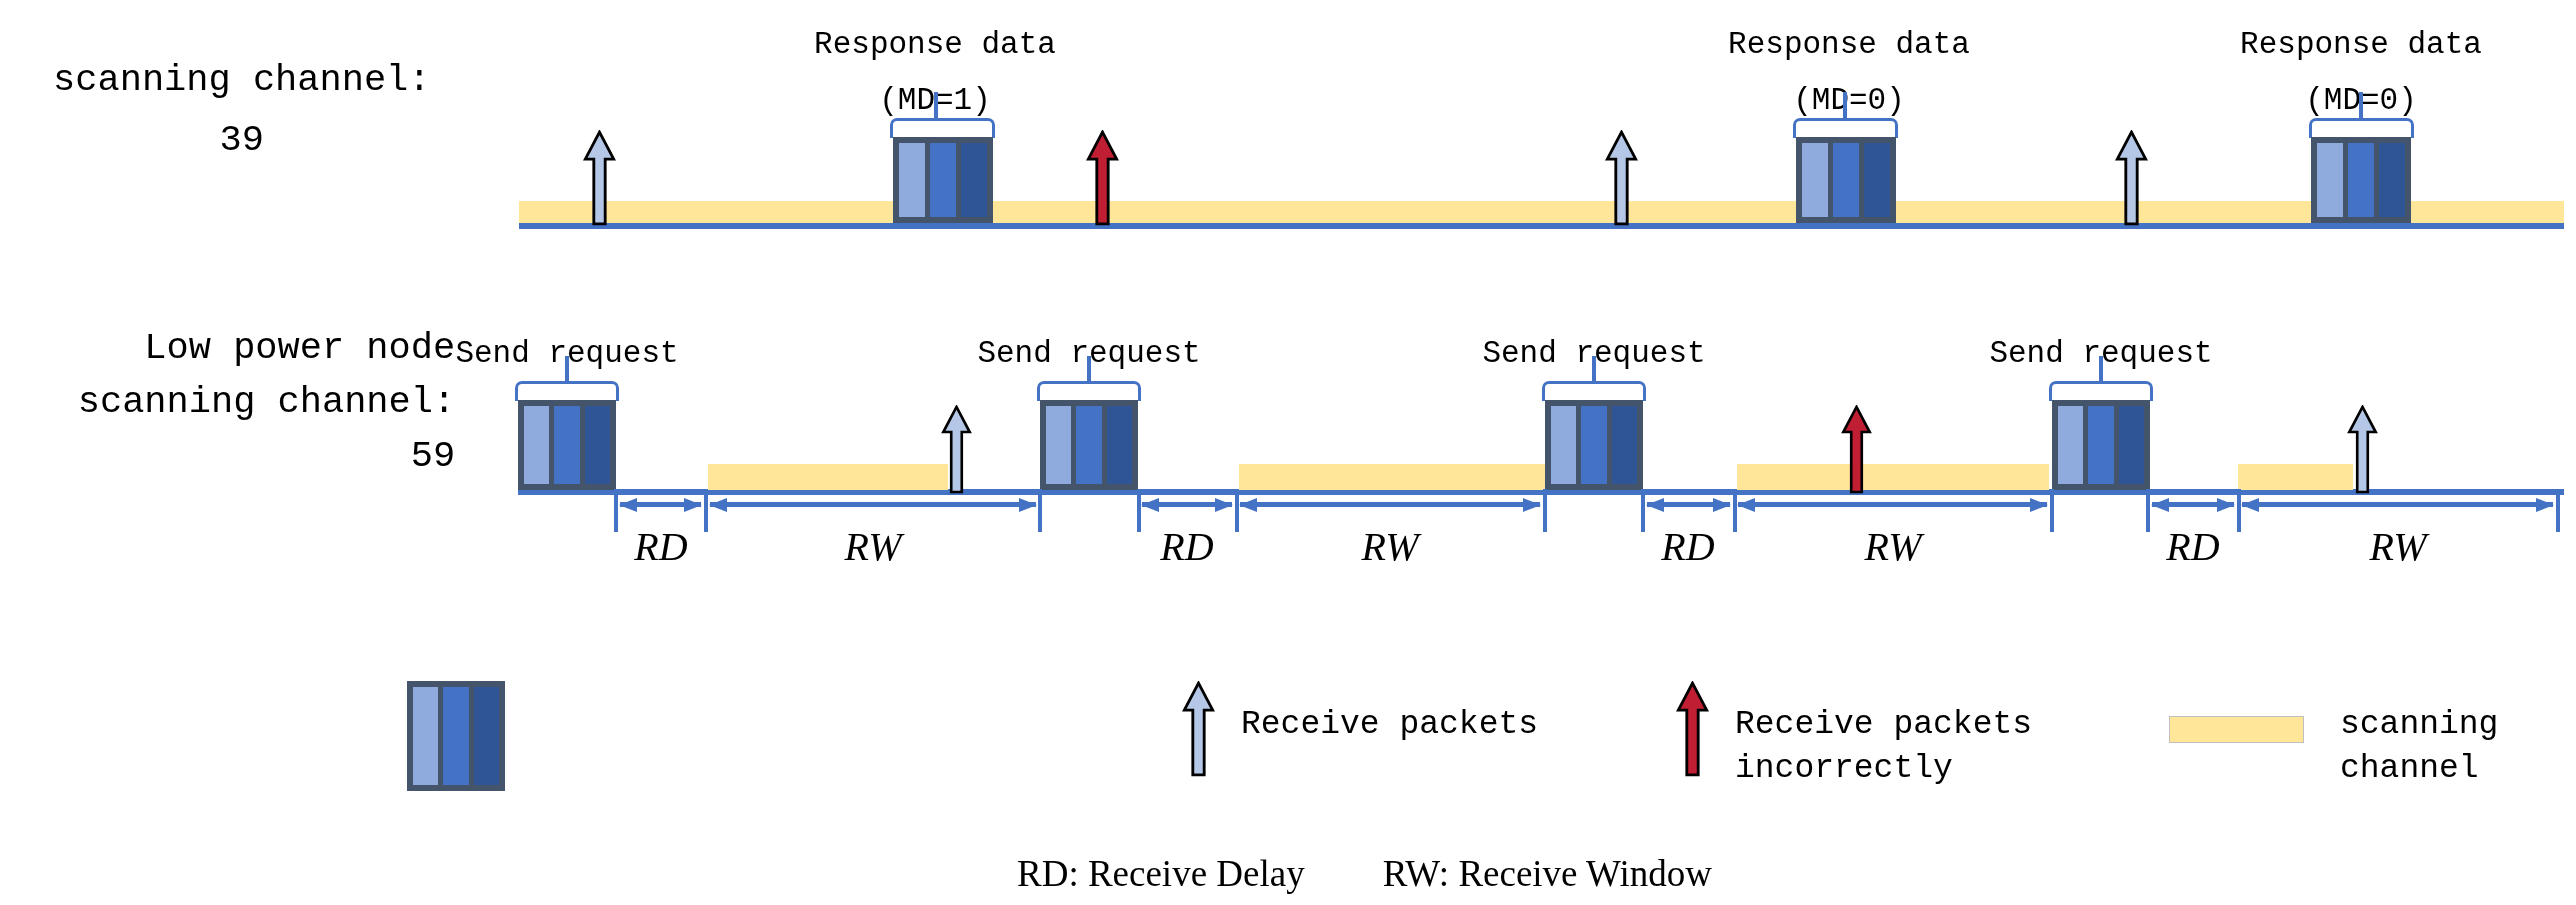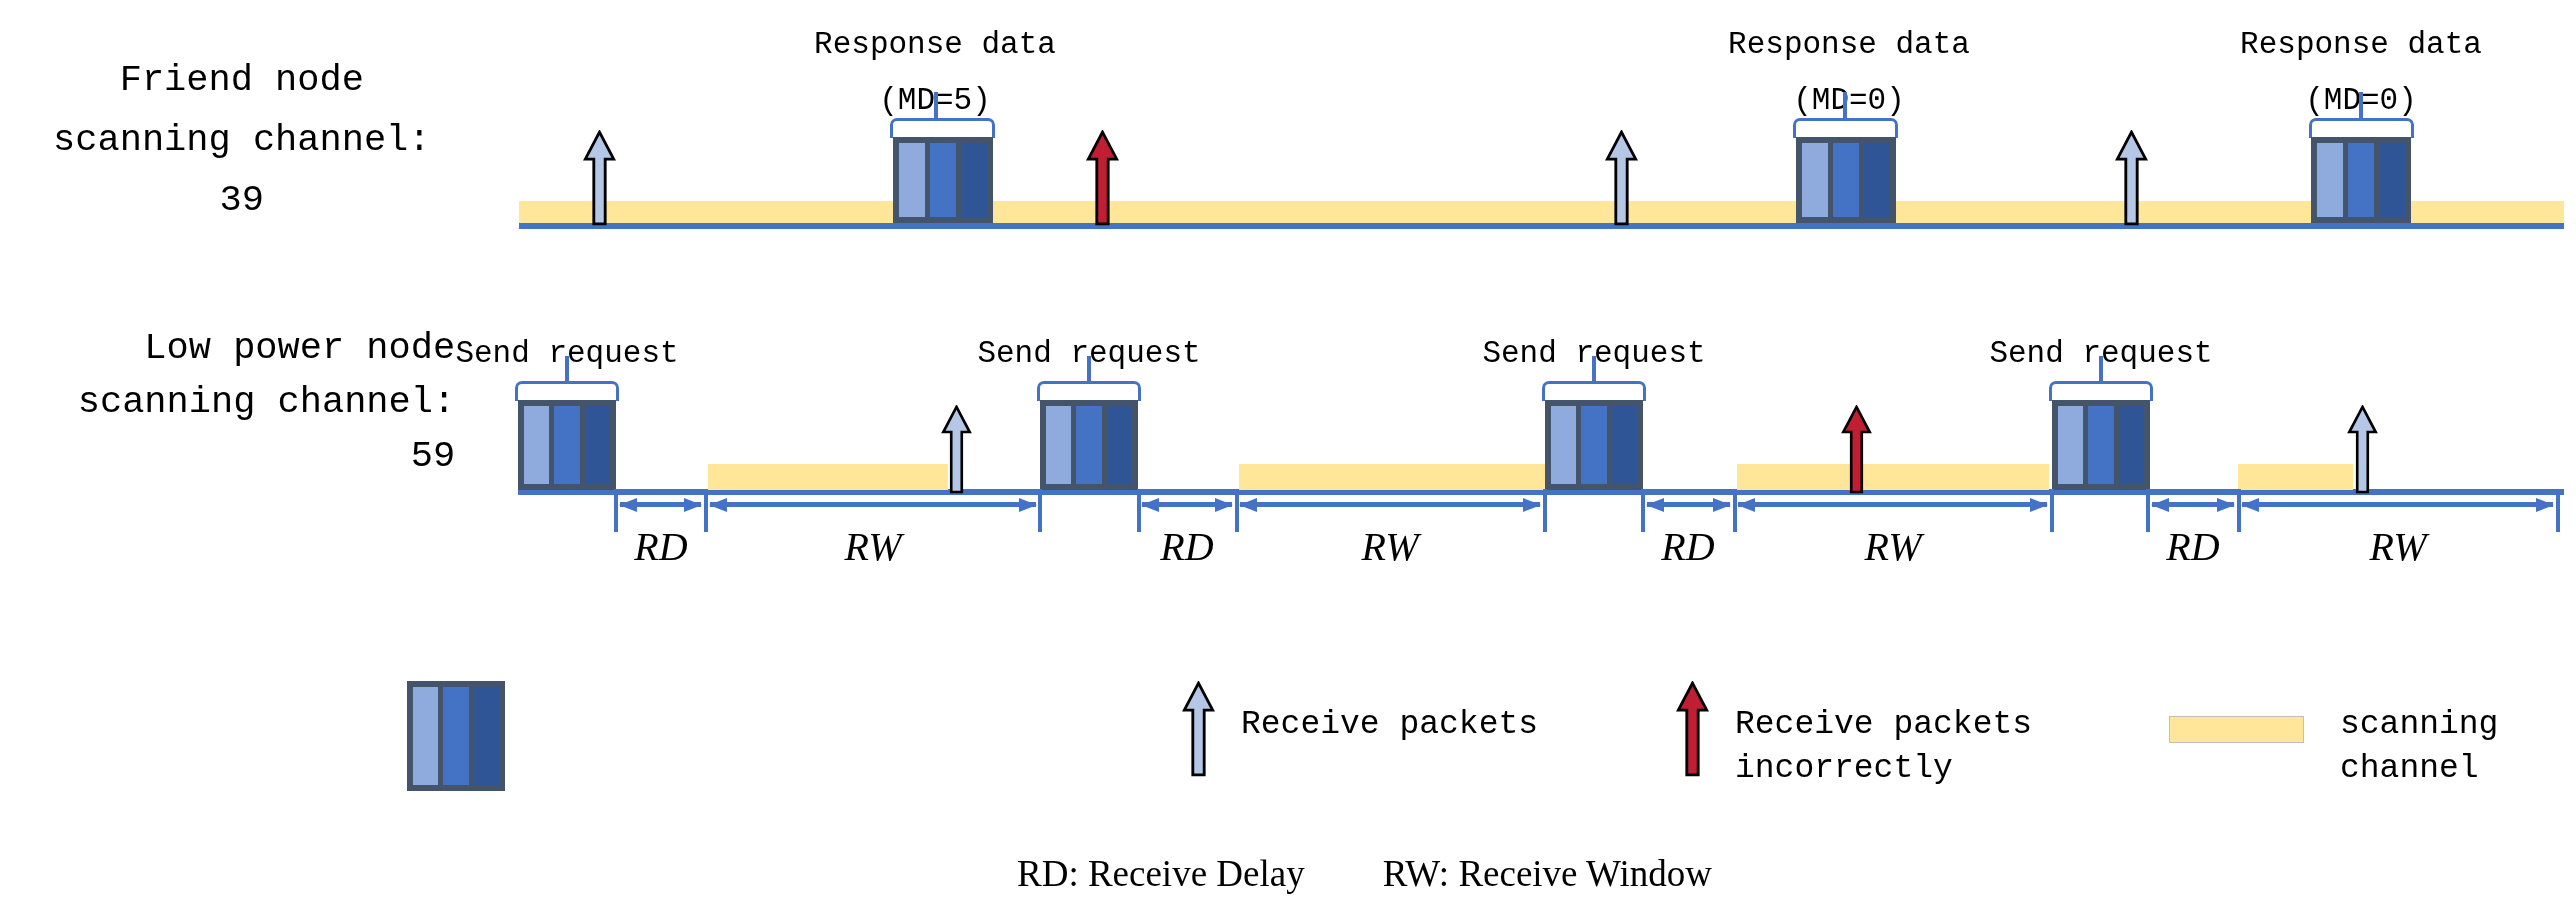--- a/index.html
+++ b/index.html
@@ -37,21 +37,20 @@
   .leg-text{font-size:33px;line-height:44px;white-space:nowrap;}
   .leg-text span{display:block;}
   .foot{font-family:"Liberation Serif","DejaVu Serif",serif;font-size:37px;white-space:nowrap;}
 </style>
 </head>
 <body>
 
 <div id="stage">
 
   <div class="abs side-label" style="left:21.3px;top:50px;width:441px;">
-    <span>Friend node</span>
     <span>scanning channel:</span>
     <span>39</span>
   </div>
 
   <div class="abs scanbar" style="left:519px;top:201px;width:2045px;height:22px;"></div>
   <div class="abs tl-line" style="left:519px;top:223px;width:2045px;"></div>
 
   <div class="abs uparrow" style="left:583px;top:130px;">
     <svg viewBox="0 0 46 135" width="33" height="96">
         <polygon points="23,3 43,41 31,41 31,132 15,132 15,41 3,41" fill="#b4c7e7" stroke="#000" stroke-width="4"></polygon>
@@ -68,21 +67,21 @@
       </svg>
   </div>
   <div class="abs uparrow" style="left:2115px;top:130px;">
     <svg viewBox="0 0 46 135" width="33" height="96">
         <polygon points="23,3 43,41 31,41 31,132 15,132 15,41 3,41" fill="#b4c7e7" stroke="#000" stroke-width="4"></polygon>
       </svg>
   </div>
 
   <div class="abs dlabel" style="left:757px;top:11.4px;width:356px;">
     <span>Response data</span>
-    <span>(MD=5)</span>
+    <span>(MD=1)</span>
   </div>
   <div class="abs stem" style="left:934px;top:92px;height:27px;"></div>
   <div class="abs bracket" style="left:890px;top:118px;width:105px;height:20px;"></div>
   <div class="abs pkt" style="left:893px;top:137px;width:100px;height:86px;">
     <div class="s1"></div>
     <div class="s2"></div>
     <div class="s3"></div>
   </div>
 
   <div class="abs dlabel" style="left:1671px;top:11.4px;width:356px;">

